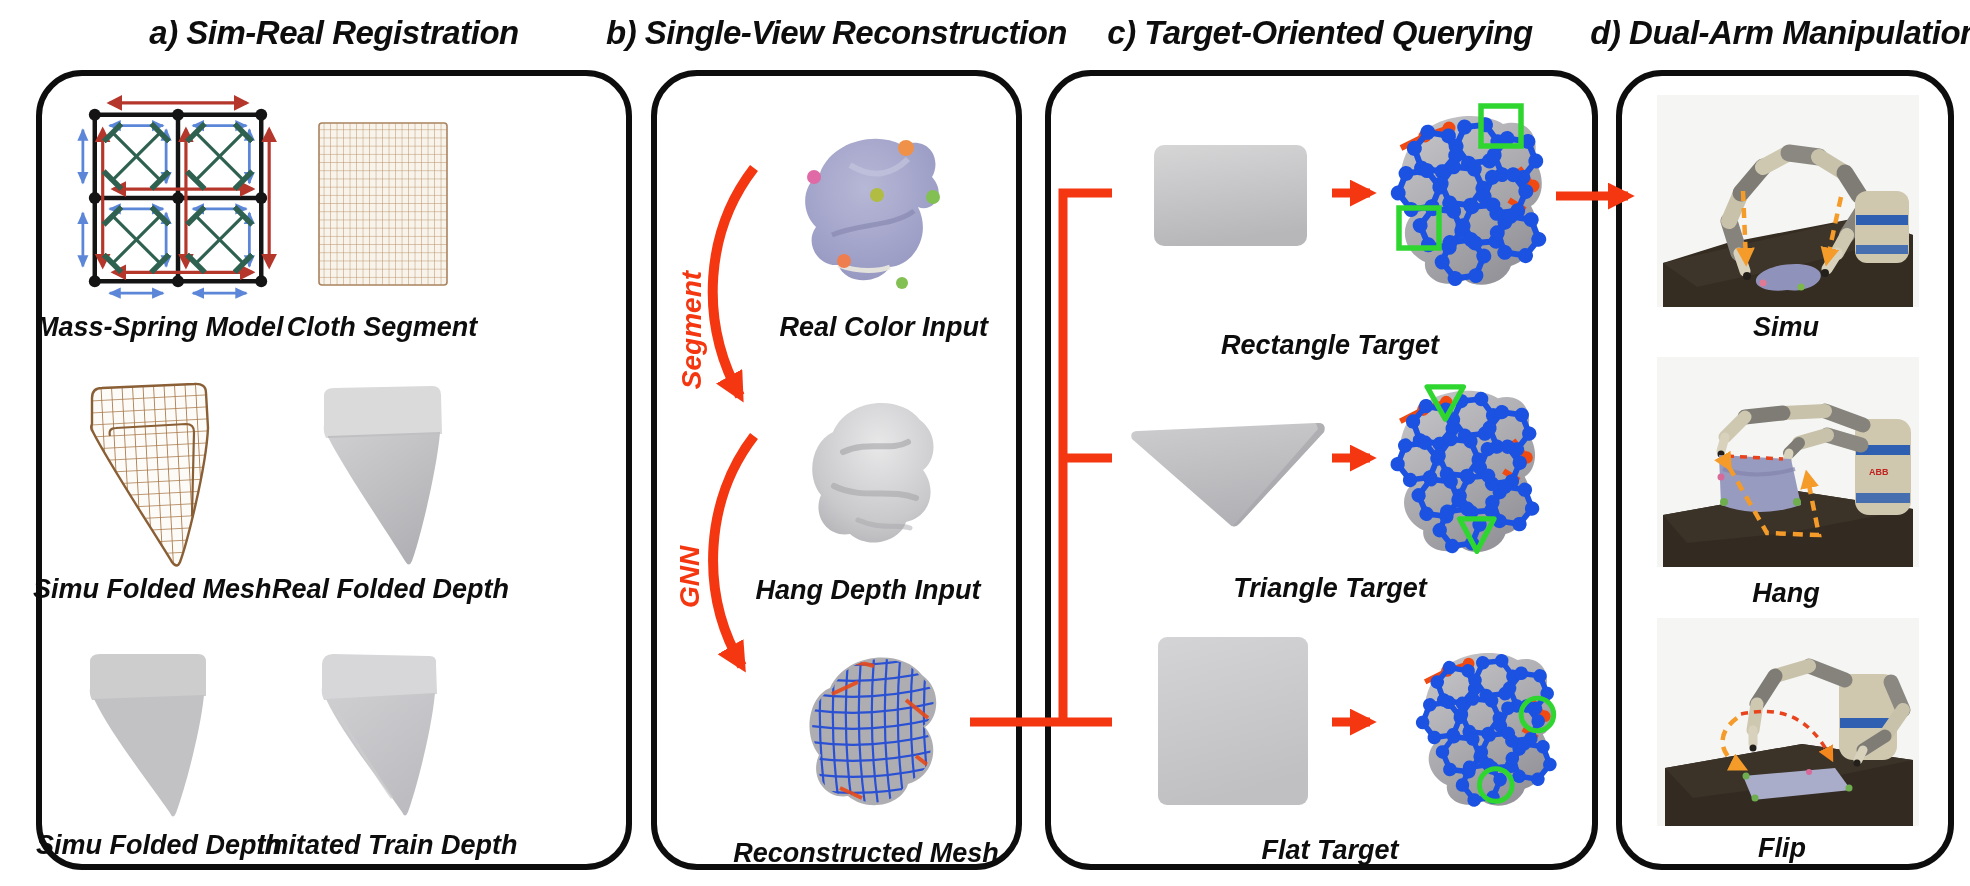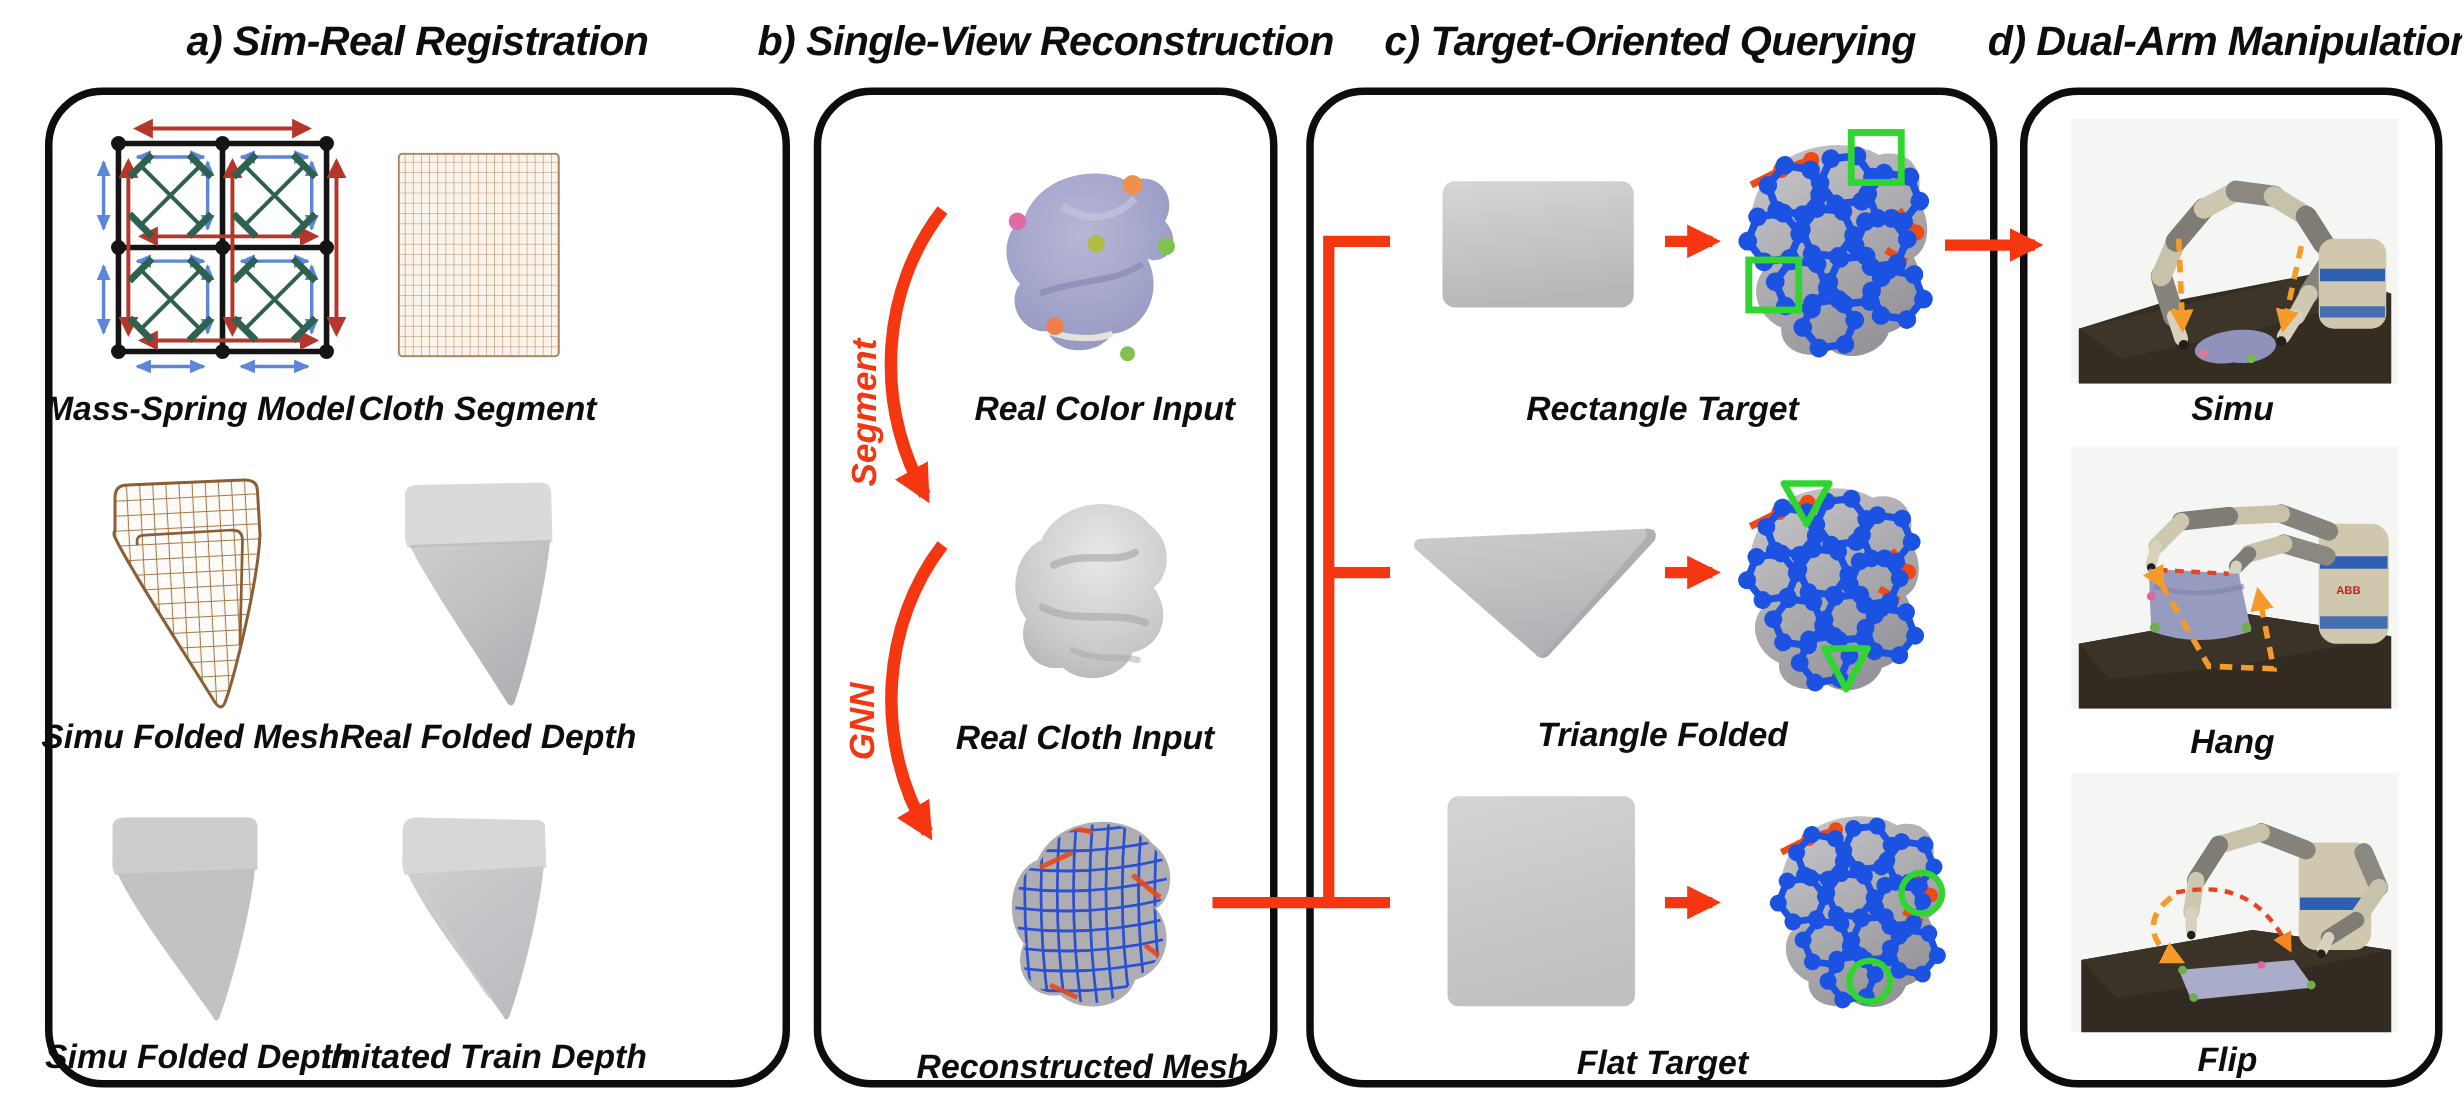--- a/index.html
+++ b/index.html
@@ -206,21 +206,21 @@
             <stop offset="0.65" stop-color="#c9c9cc"></stop>
             <stop offset="1" stop-color="#adadb1"></stop>
           </radialGradient>
         </defs>
       <path d="M45,52 C60,18 112,14 132,40 C152,55 147,82 135,90 C150,110 142,137 118,142 C112,162 80,170 62,154 C40,158 24,136 33,115 C17,95 24,62 45,52 Z" fill="url(#dg)"></path>
       <path d="M55,72 C80,60 102,72 120,62" stroke="#9d9da0" stroke-width="6" fill="none" opacity="0.55" stroke-linecap="round"></path>
       <path d="M46,106 C74,120 102,108 128,118" stroke="#9d9da0" stroke-width="6" fill="none" opacity="0.5" stroke-linecap="round"></path>
       <path d="M70,140 C92,150 110,144 122,148" stroke="#a8a8ab" stroke-width="5" fill="none" opacity="0.5" stroke-linecap="round"></path>
     </svg>
   </div>
-  <div class="img-label" style="left:748px;top:575px;width:240px;">Real Cloth Input</div>
+  <div class="img-label" style="left:748px;top:575px;width:240px;">Hang Depth Input</div>
 
   <div class="art" style="left:788px;top:638px;width:155px;height:180px;">
     <svg viewBox="0 0 155 180">
       <defs>
         <clipPath id="rmclip">
             <path d="M45,50 C60,16 112,12 132,38 C152,53 147,80 135,88 C150,108 142,137 118,144 C112,164 80,172 62,156 C40,160 24,138 33,117 C17,97 24,60 45,50 Z"></path>
           </clipPath>
       </defs>
       <path d="M42,50 C58,14 114,10 134,37 C155,52 150,81 137,89 C153,109 145,139 120,146 C114,167 80,175 60,158 C38,162 21,139 31,117 C14,96 21,58 42,50 Z" fill="#aeaeb2"></path>
       <g clip-path="url(#rmclip)">
@@ -315,21 +315,21 @@
       </defs>
       <use href="#blob" fill="url(#gg)"></use>
       <use href="#accents"></use>
       <use href="#lattice"></use>
       <g fill="none" stroke="#2fd630" stroke-width="5.5">
         <rect x="96" y="2" width="40" height="40"></rect>
         <rect x="14" y="104" width="40" height="40"></rect>
       </g>
     </svg>
   </div>
-  <div class="img-label" style="left:1190px;top:312px;width:280px;">Rectangle Target</div>
+  <div class="img-label" style="left:1190px;top:330px;width:280px;">Rectangle Target</div>
 
   <div class="art" style="left:1122px;top:415px;width:210px;height:120px;">
     <svg viewBox="0 0 210 120">
       <defs>
           <linearGradient id="tg" x1="0" y1="0" x2="0.3" y2="1">
         <stop offset="0" stop-color="#cdcdcf"></stop>
             <stop offset="1" stop-color="#b2b2b6"></stop>
           </linearGradient>
         </defs>
       <path d="M10,24 Q7,16 16,16 L194,8 Q205,7 202,17 L118,108 Q112,115 106,108 Z" fill="url(#tg)"></path>
@@ -341,21 +341,21 @@
     <svg viewBox="0 0 162 190">
       <use href="#blob" fill="url(#gg)"></use>
       <use href="#accents"></use>
       <use href="#lattice"></use>
       <g fill="none" stroke="#2fd630" stroke-width="5.5" stroke-linejoin="round">
         <path d="M44,8 L82,8 L63,42 Z"></path>
         <path d="M78,146 L114,146 L96,180 Z"></path>
       </g>
     </svg>
   </div>
-  <div class="img-label" style="left:1190px;top:573px;width:280px;">Triangle Folded</div>
+  <div class="img-label" style="left:1190px;top:573px;width:280px;">Triangle Target</div>
 
   <div class="art" style="left:1152px;top:633px;width:162px;height:177px;">
     <svg viewBox="0 0 162 177">
       <defs>
           <linearGradient id="sg" x1="0" y1="0" x2="0.25" y2="1">
         <stop offset="0" stop-color="#d4d4d6"></stop>
             <stop offset="1" stop-color="#c0c0c3"></stop>
           </linearGradient>
         </defs>
       <rect x="6" y="4" width="150" height="168" rx="9" fill="url(#sg)"></rect>

